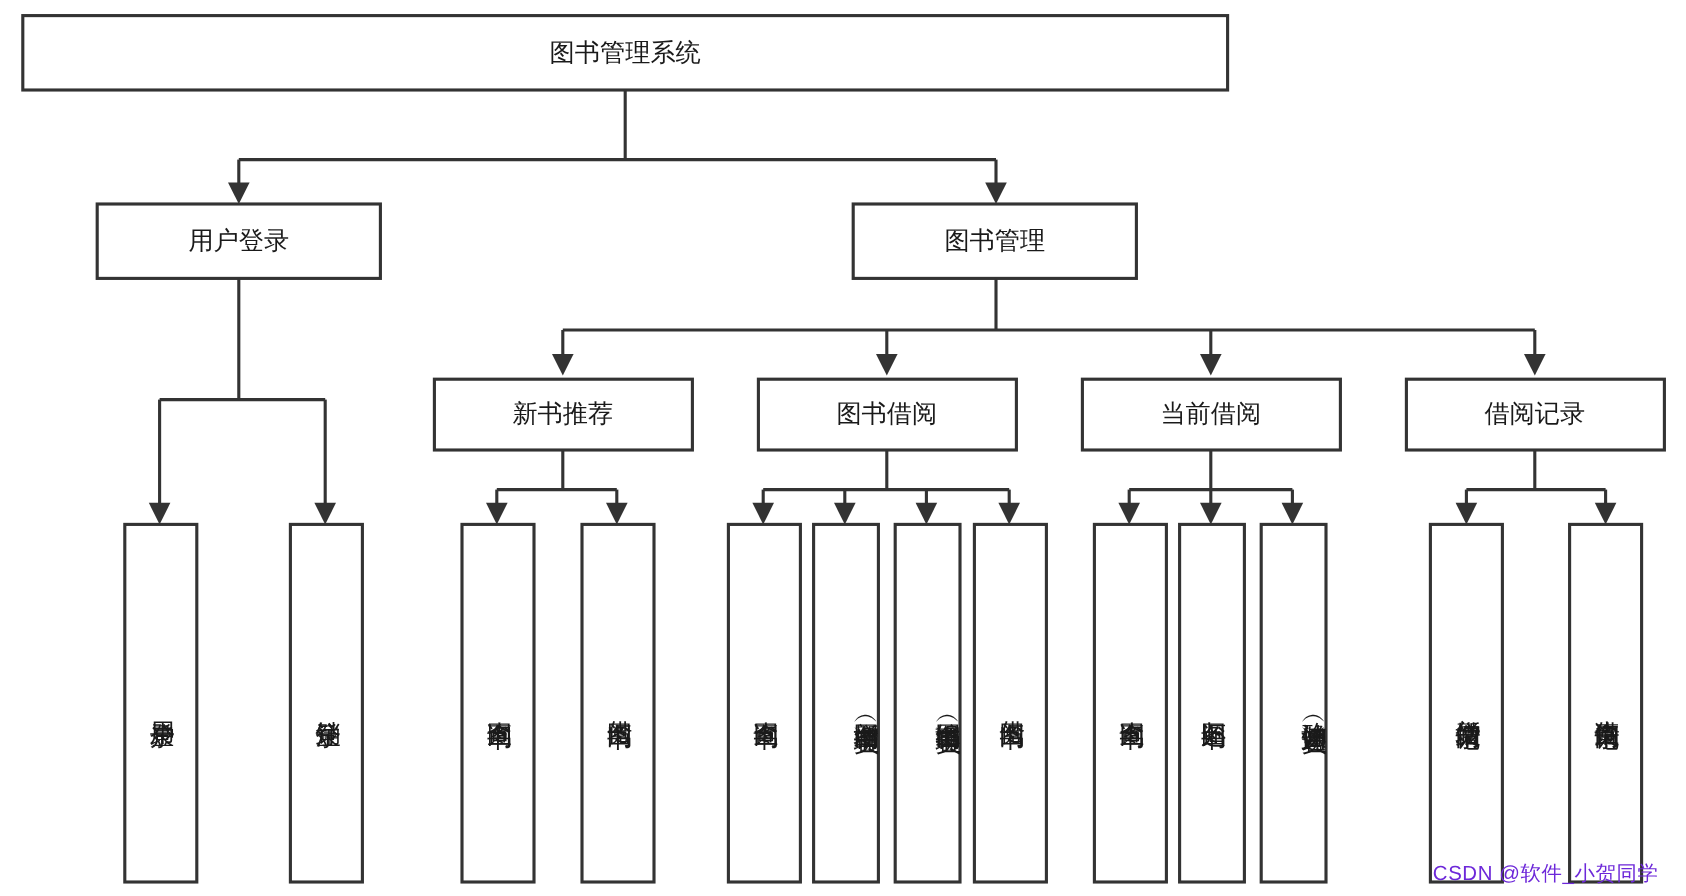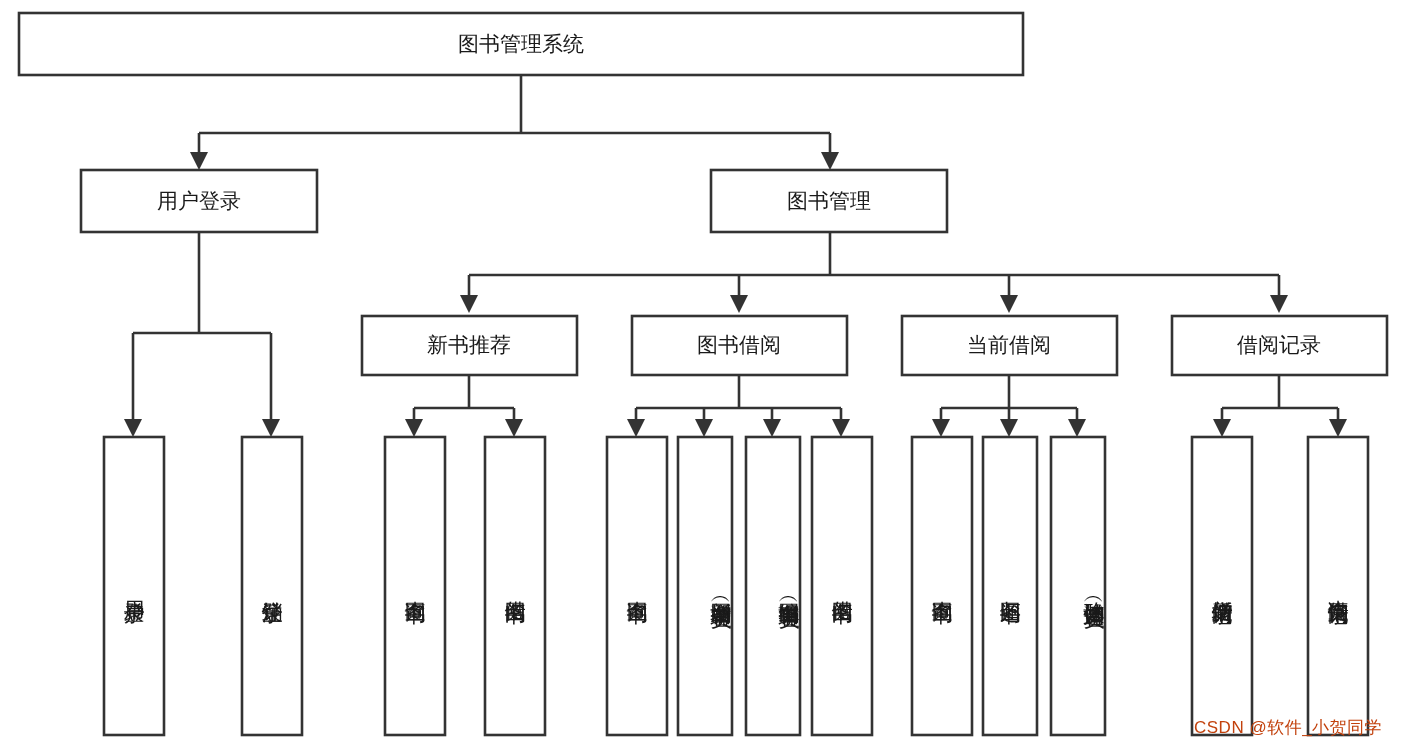--- a/index.html
+++ b/index.html
@@ -64,21 +64,21 @@
     letter-spacing: 1px;
     white-space: nowrap;
     pointer-events: none;
   }
   .watermark {
     position: absolute;
     left: 1194px;
     top: 716px;
     font-family: "Liberation Sans", "DejaVu Sans", sans-serif;
     font-size: 17px;
-    color: #c2410c;
+    color: #6d28d9;
     white-space: nowrap;
     letter-spacing: 0.5px;
   }
 </style>
 </head>
 <body>
 
 <div id="diagram-root">
 
   <svg id="diagram-svg" viewBox="0 0 1405 747">

